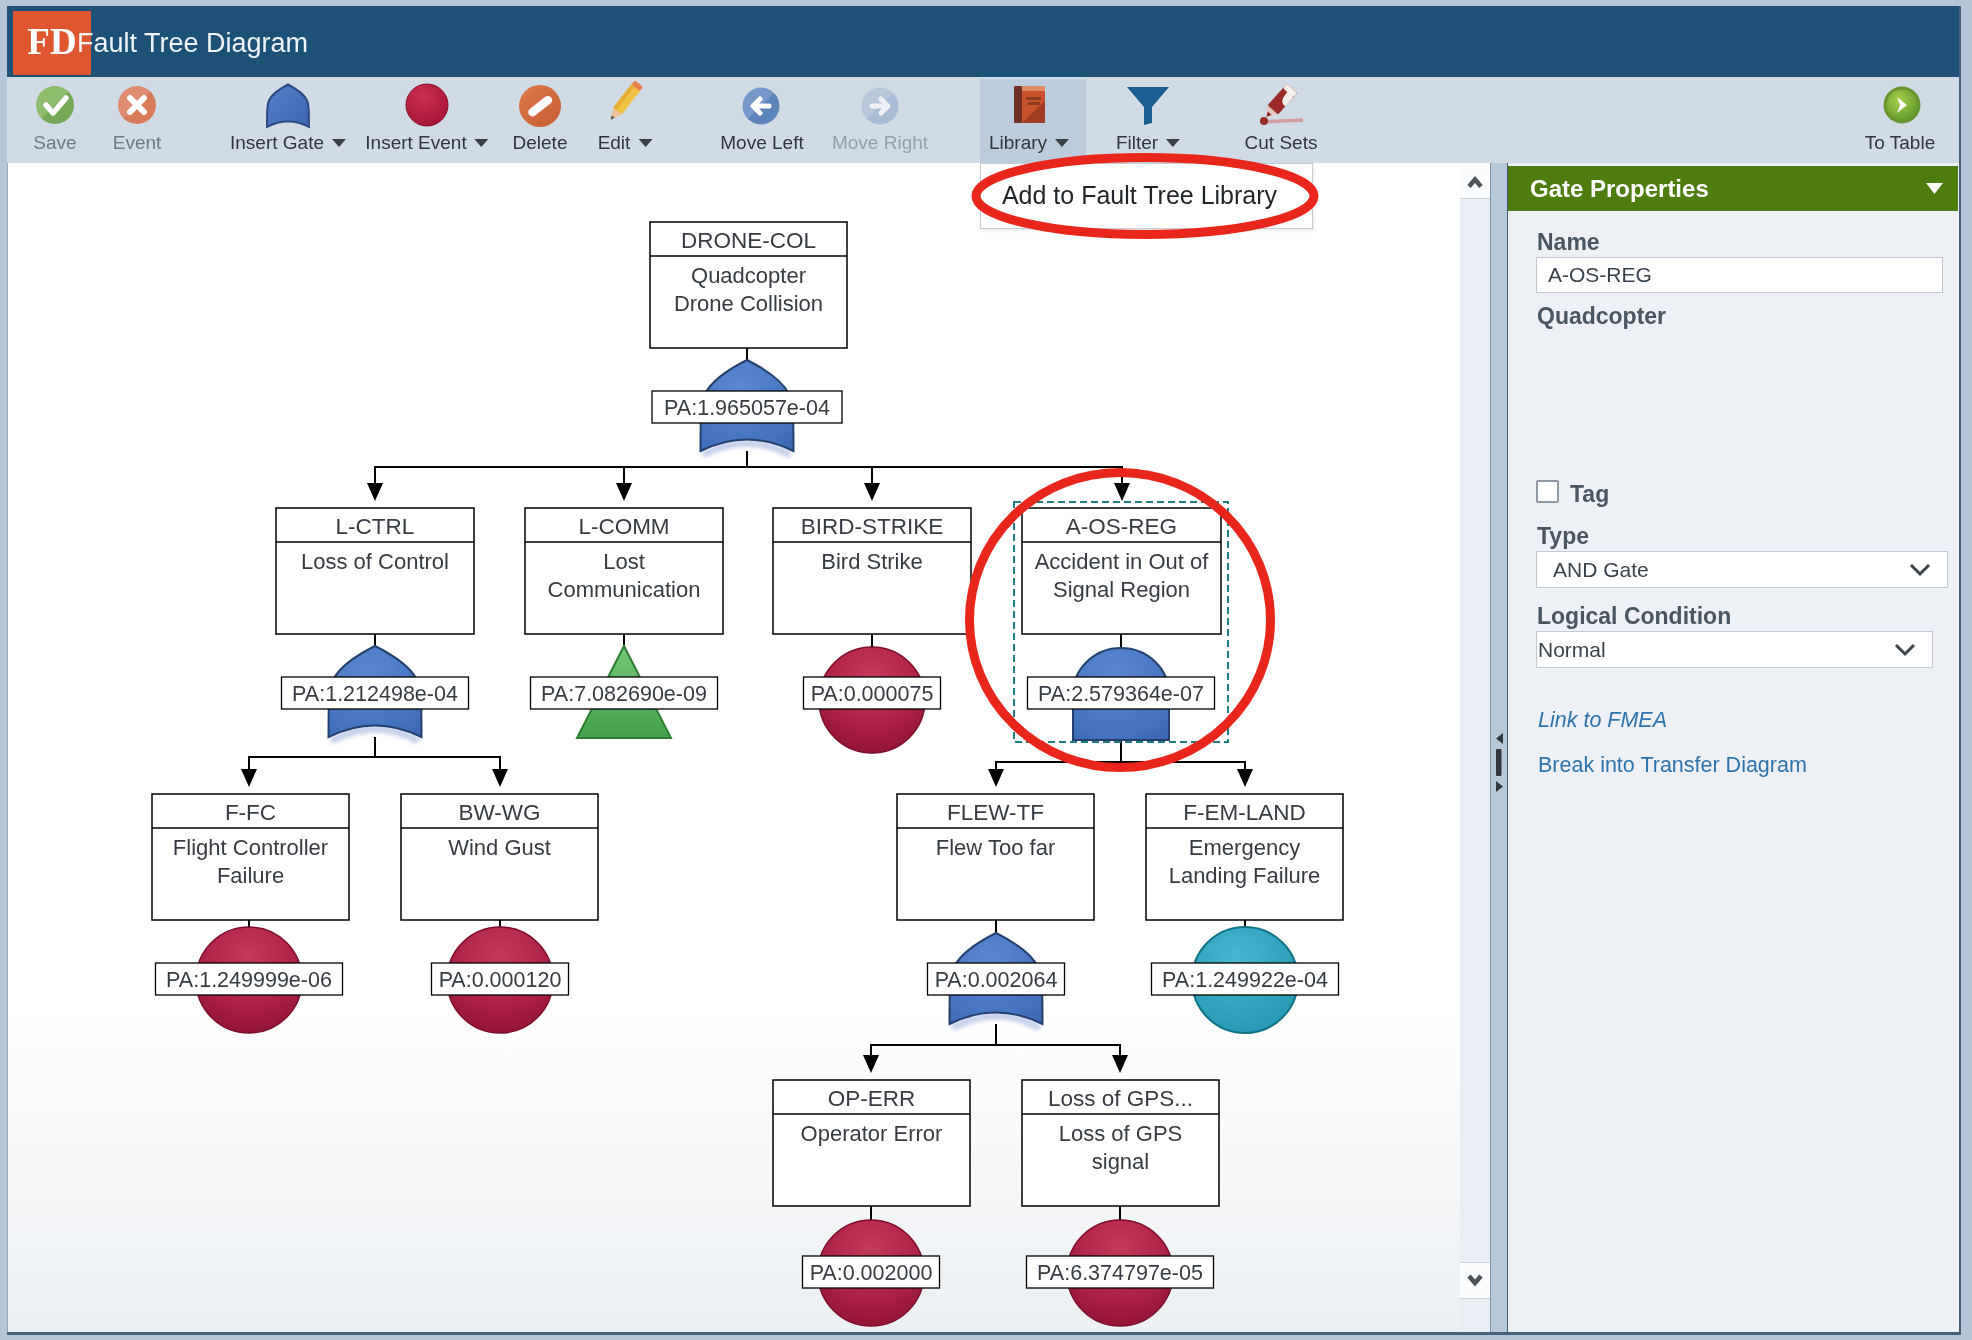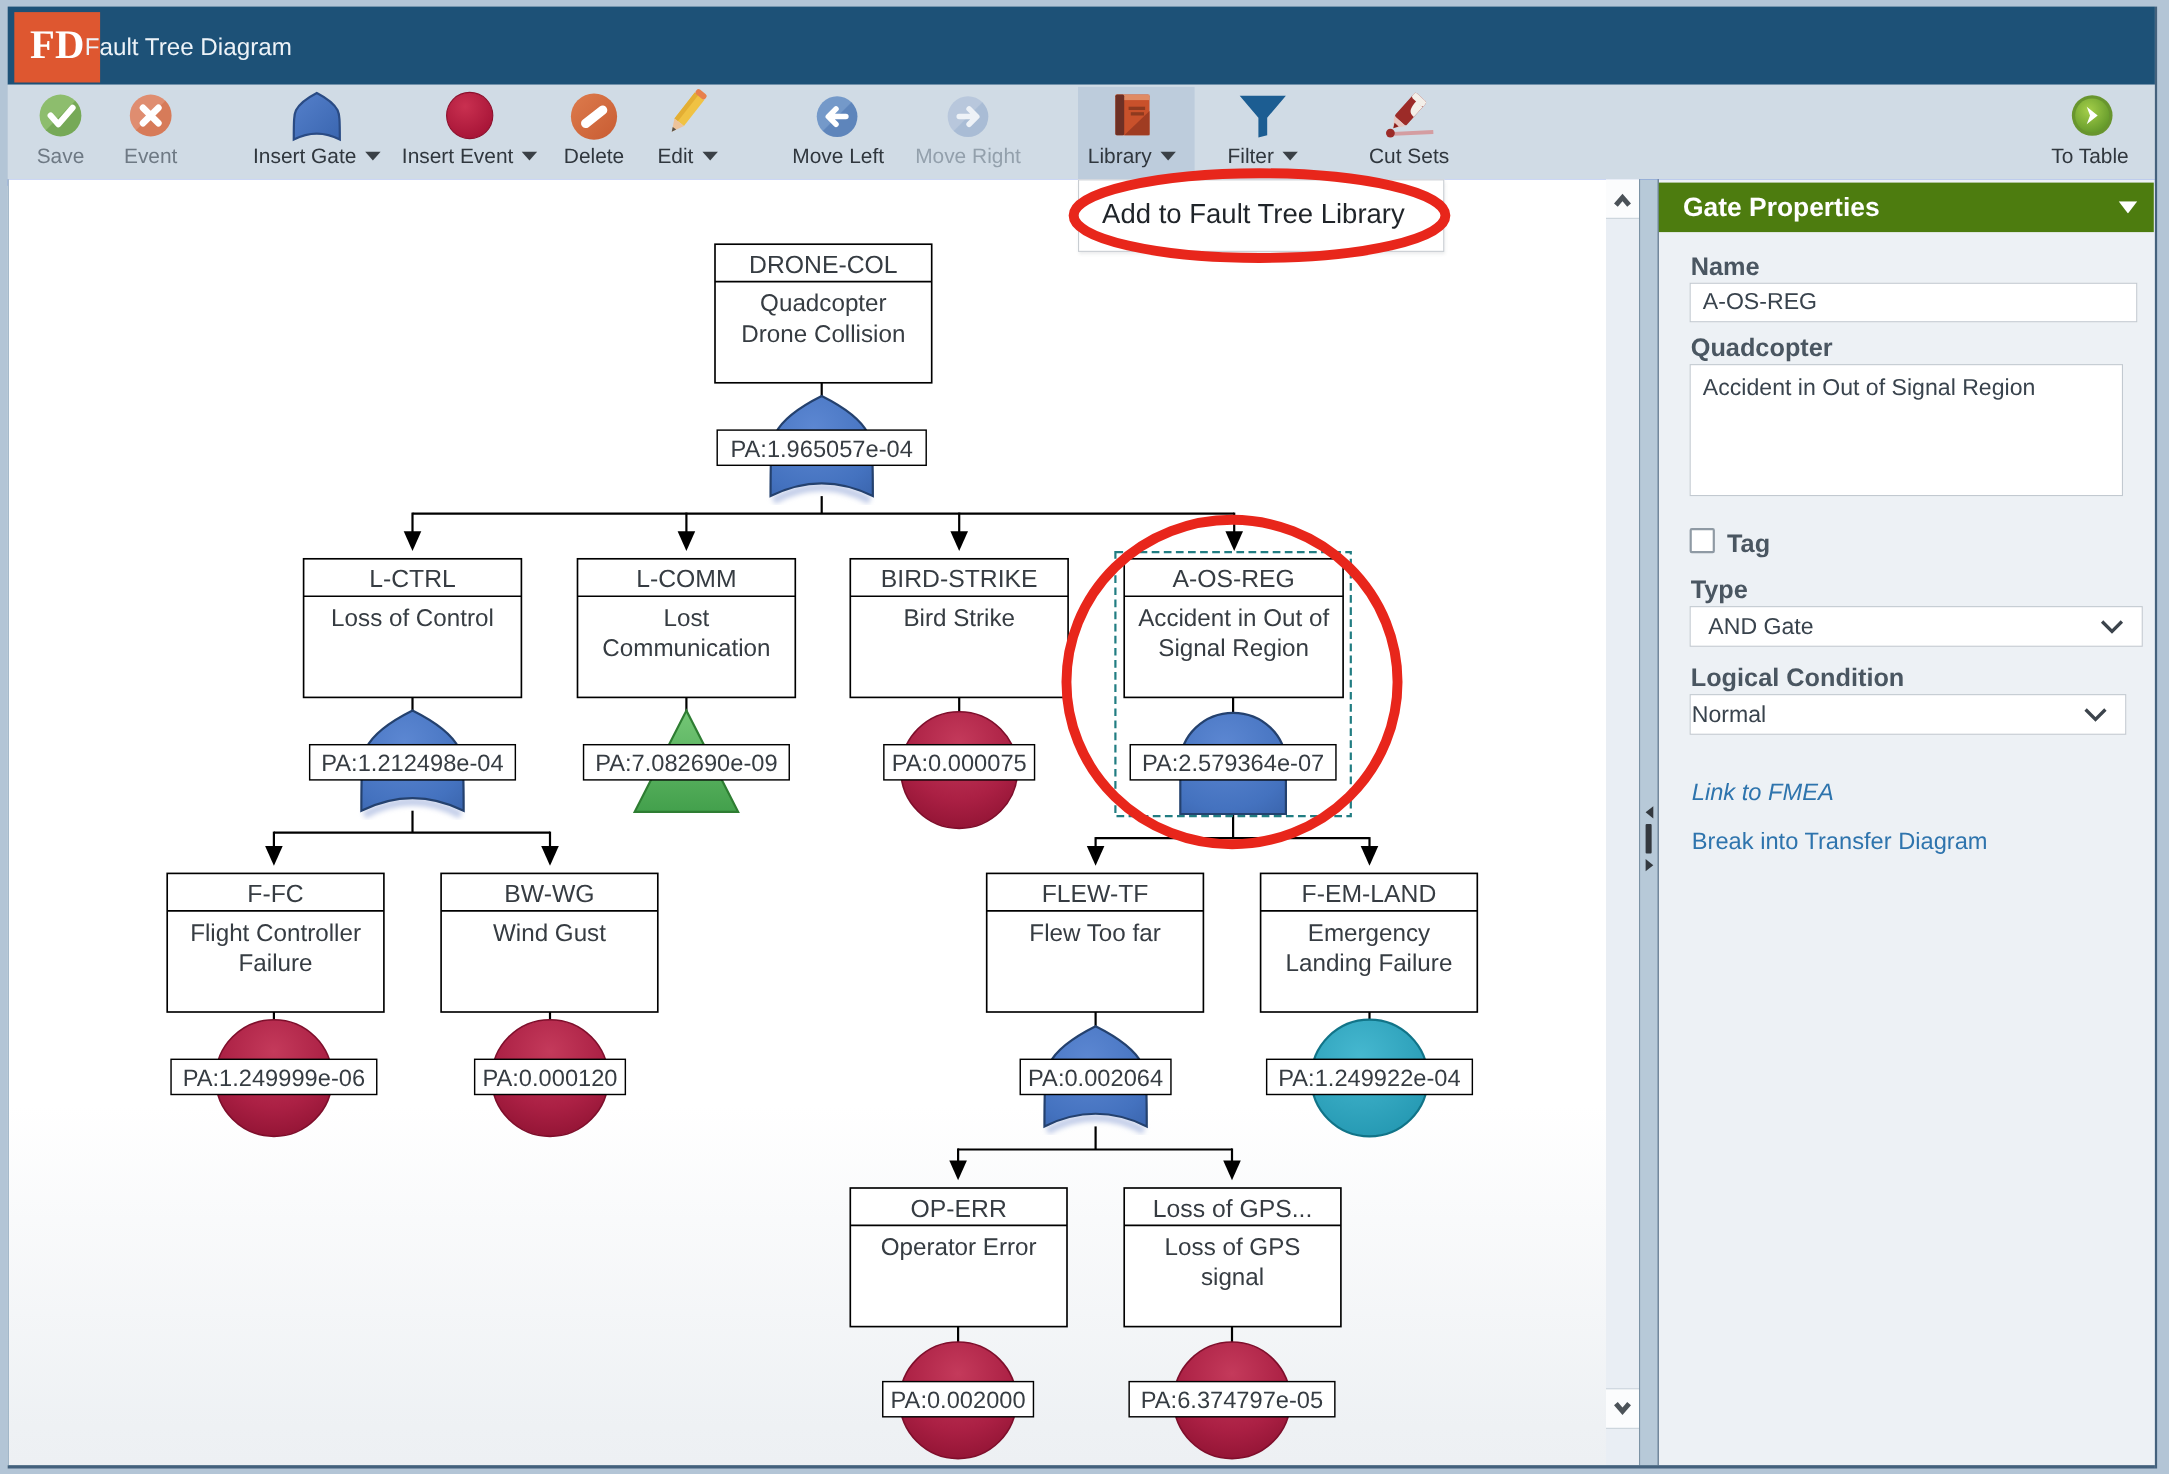--- a/index.html
+++ b/index.html
@@ -4,21 +4,21 @@
 <style>
   html,body{margin:0;padding:0;}
   body{width:1972px;height:1340px;position:relative;overflow:hidden;
        font-family:"Liberation Sans", sans-serif;background:#b3c5d6;}
   .abs{position:absolute;}
   
   #hdr{left:7px;top:6px;width:1952px;height:71px;background:#1d5177;}
   #fdlogo{left:6px;top:5px;width:78px;height:64px;background:#de5730;
           color:#fff;font-family:"Liberation Serif",serif;font-weight:bold;
           font-size:37px;text-align:center;line-height:62px;}
-  #title{left:70px;top:0;height:78px;line-height:74px;color:#edf3f8;font-size:22px;}
+  #title{left:70px;top:0;height:78px;line-height:74px;color:#edf3f8;font-size:27px;}
   
   #tbar{left:7px;top:77px;width:1952px;height:86px;background:#d0dbe5;border-bottom:6px solid #1d4ed8;}
   .tlab{position:absolute;top:55px;font-size:19px;color:#30373e;white-space:nowrap;transform:translateX(-50%);}
   .tlab.gray{color:#6e7984;}
   .tlab.dis{color:#93a0ac;}
   .caret{display:inline-block;width:0;height:0;border-left:7px solid transparent;
          border-right:7px solid transparent;border-top:8px solid #3a4046;
          margin-left:8px;position:relative;top:-2px;}
   
   #canvas{left:7px;top:163px;width:1453px;height:1169px;
@@ -319,21 +319,20 @@
 
   <div id="panel" class="abs">
     <div id="phdr" class="abs"><span style="margin-left:22px;">Gate Properties</span>
       <svg class="abs" style="right:15px;top:17px;" width="17" height="11" viewBox="0 0 17 11">
         <path d="M0 0 L17 0 L8.5 11 Z" fill="#fff"></path>
       </svg>
     </div>
     <div class="plabel" style="top:66px;">Name</div>
     <div class="pinput" style="top:94px;height:34px;line-height:34px;padding-left:11px;">A-OS-REG</div>
     <div class="plabel" style="top:140px;">Quadcopter</div>
-    <div class="pinput" style="top:168px;height:120px;padding:9px 11px;box-sizing:border-box;">Accident in Out of Signal Region</div>
     <div class="abs" style="left:28px;top:317px;width:19px;height:19px;background:#fff;border:2px solid #8f9aa4;border-radius:2px;"></div>
     <div class="plabel" style="left:62px;top:318px;">Tag</div>
     <div class="plabel" style="top:360px;">Type</div>
     <div class="pinput" style="top:388px;height:35px;line-height:35px;padding-left:16px;">AND Gate
       <svg class="abs" style="right:16px;top:11px;" width="22" height="14" viewBox="0 0 22 14">
         <path d="M2 2 L11 11 L20 2" stroke="#3c444c" stroke-width="3" fill="none"></path>
       </svg>
     </div>
     <div class="plabel" style="top:440px;">Logical Condition</div>
     <div class="pinput" style="top:468px;height:35px;line-height:35px;padding-left:1px;">Normal

